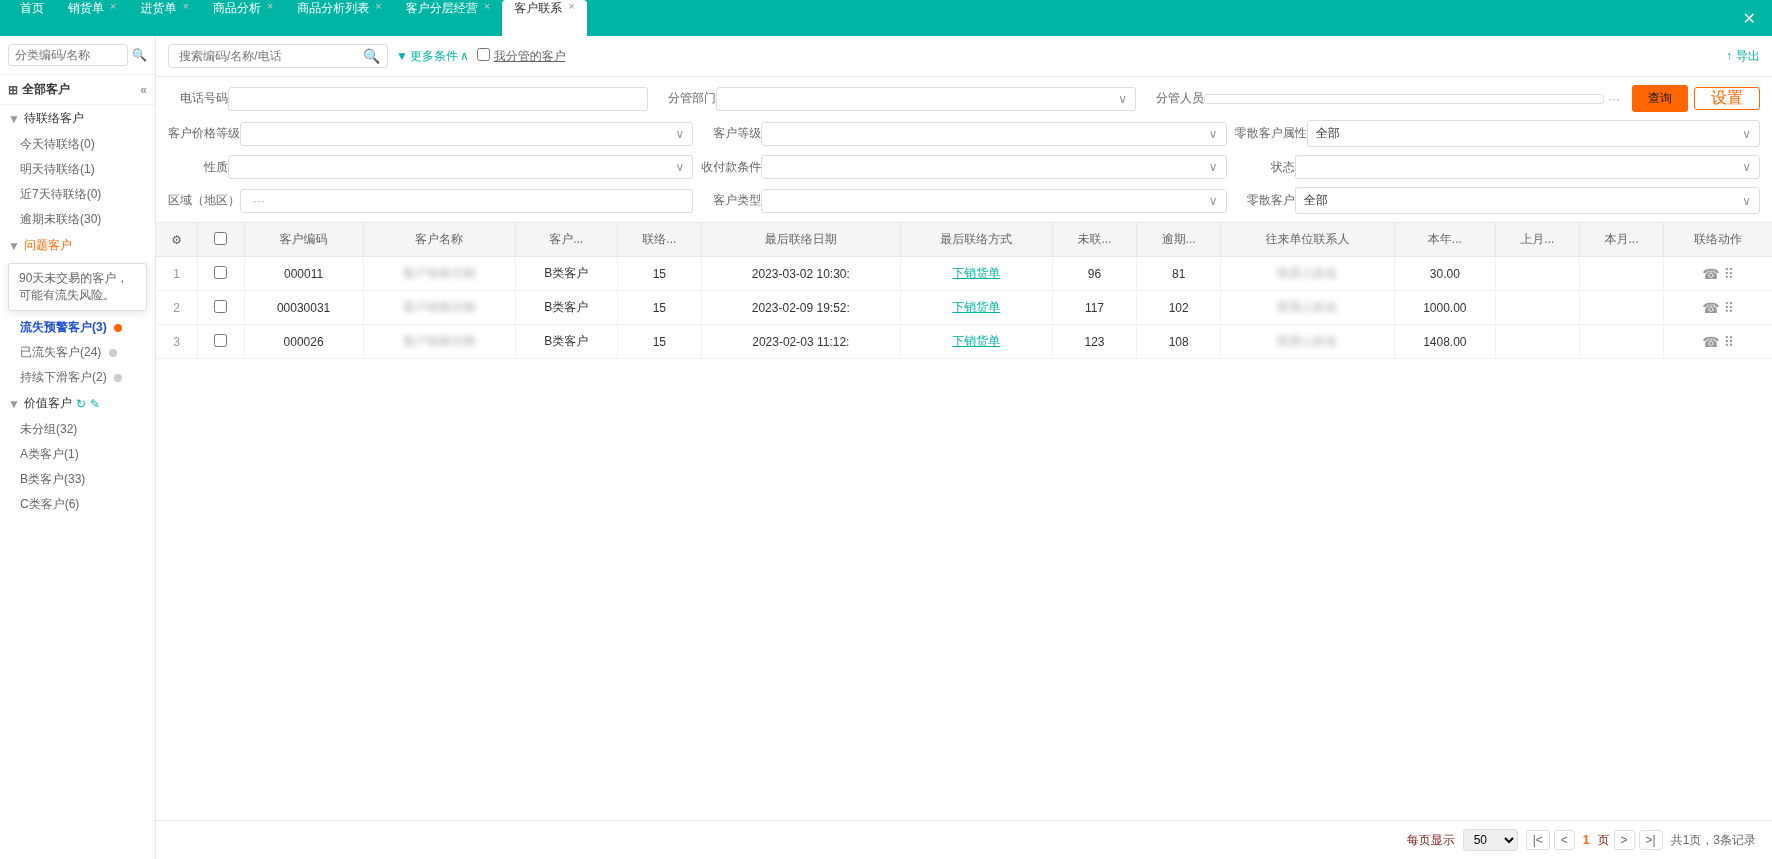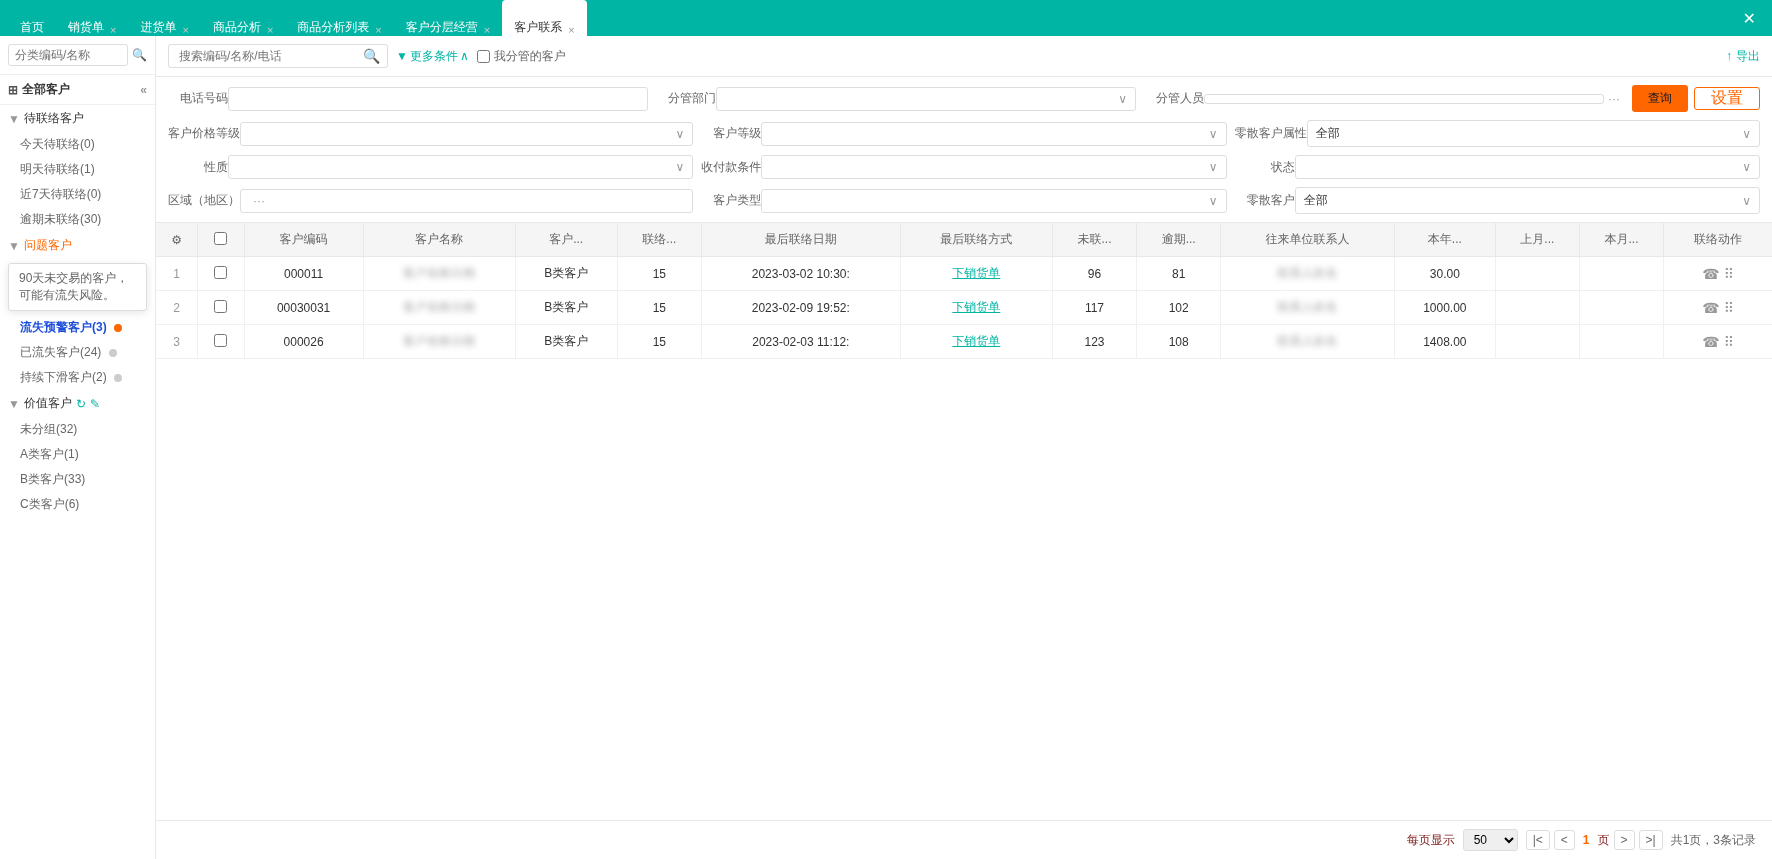--- a/index.html
+++ b/index.html
@@ -8,21 +8,21 @@
     
     .tab-bar {
       display: flex;
       align-items: center;
       background: #00b5a4;
       height: 36px;
       padding: 0 8px;
     }
     .tab-item {
       display: flex;
-      align-items: flex-end;
+      align-items: flex-start;
       padding: 0 12px;
       height: 36px;
       color: #fff;
       cursor: pointer;
       font-size: 13px;
       white-space: nowrap;
     }
     .tab-item.active {
       background: #fff;
       color: #333;
@@ -165,24 +165,25 @@
     }
     .more-conditions {
       display: flex;
       align-items: center;
       color: #00b5a4;
       cursor: pointer;
       gap: 2px;
     }
     .my-customers {
       display: flex;
-      align-items: center;
+      align-items: flex-start;
       gap: 4px;
       color: #666;
       cursor: pointer;
+      text-decoration: underline;
     }
     .export-btn {
       margin-left: auto;
       display: flex;
       align-items: center;
       color: #00b5a4;
       cursor: pointer;
       gap: 4px;
     }
 

